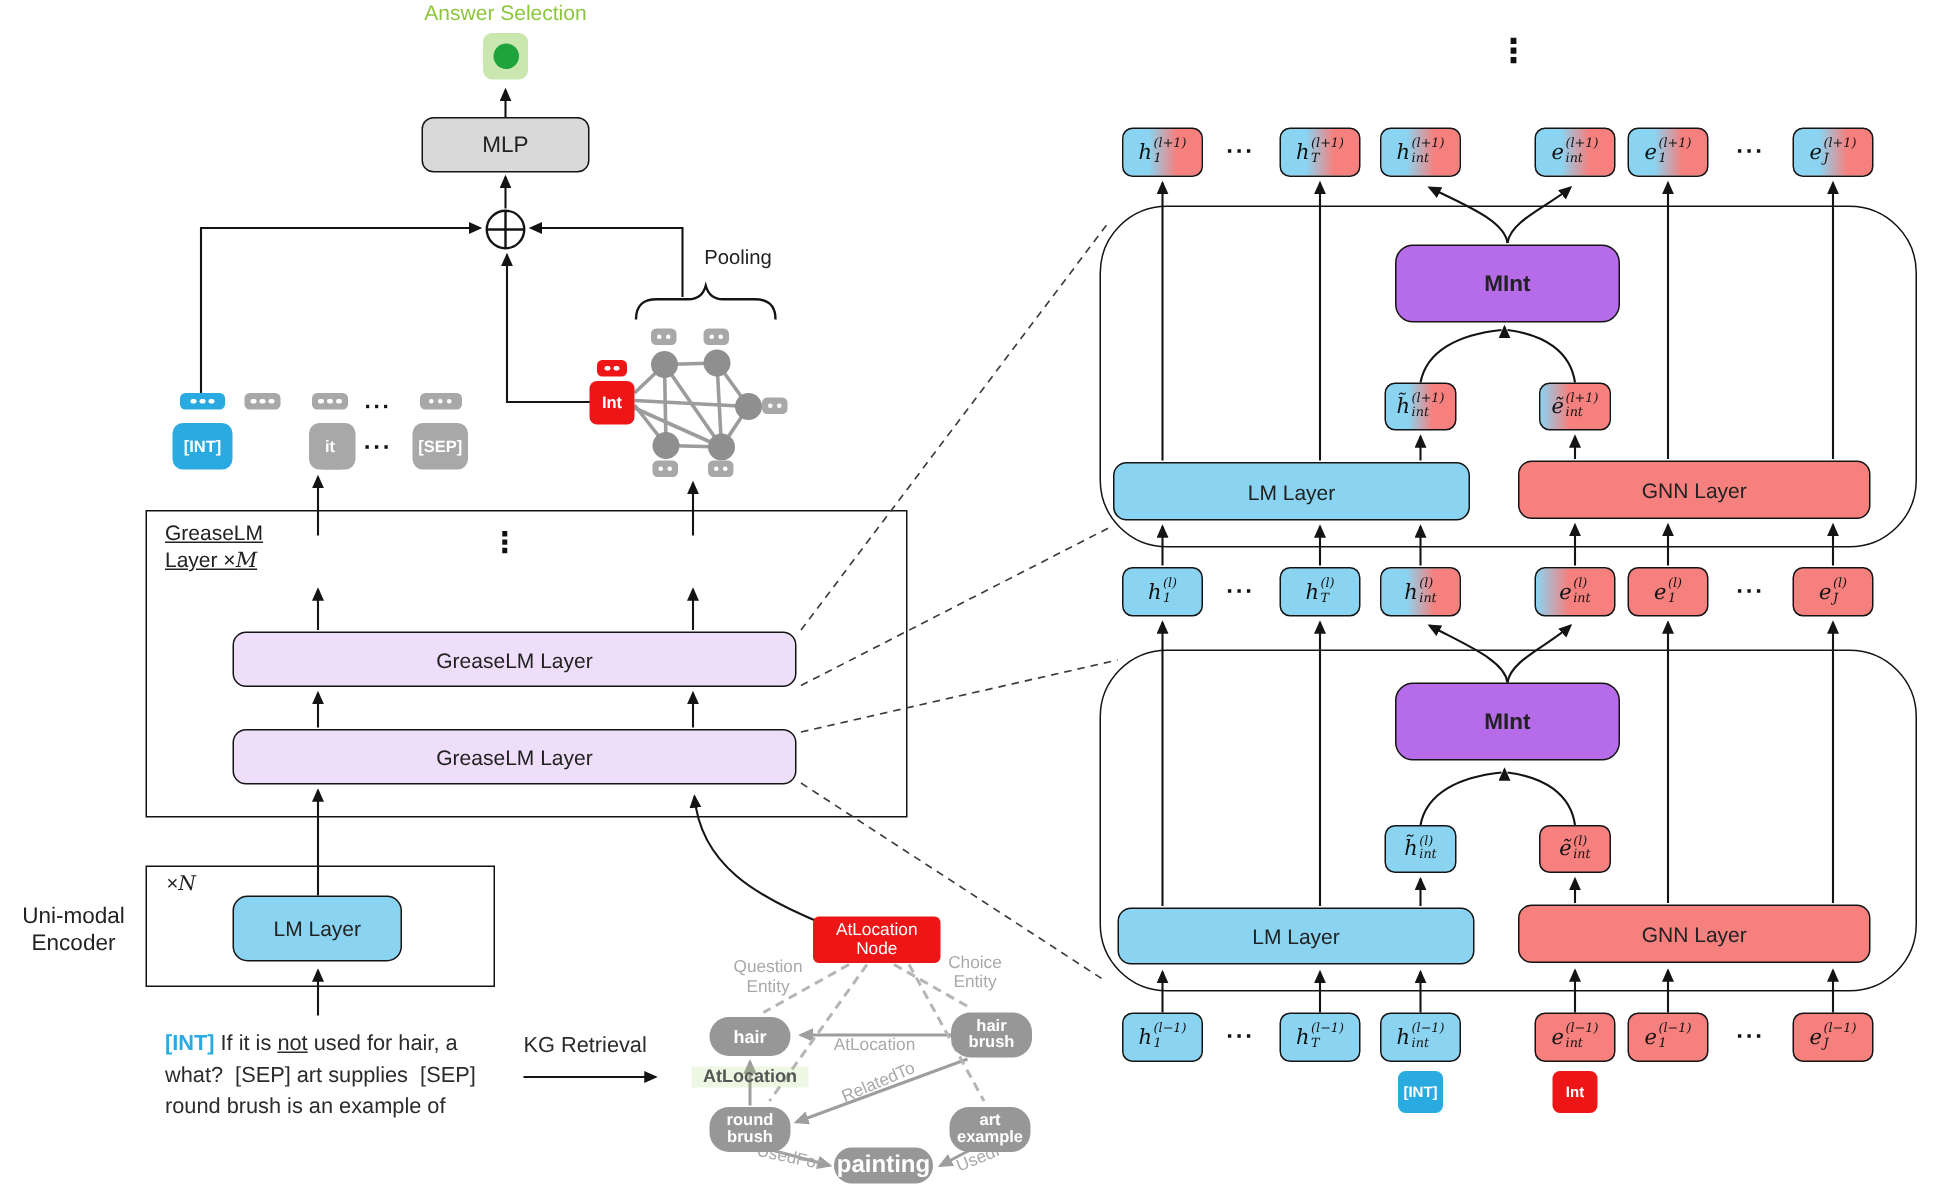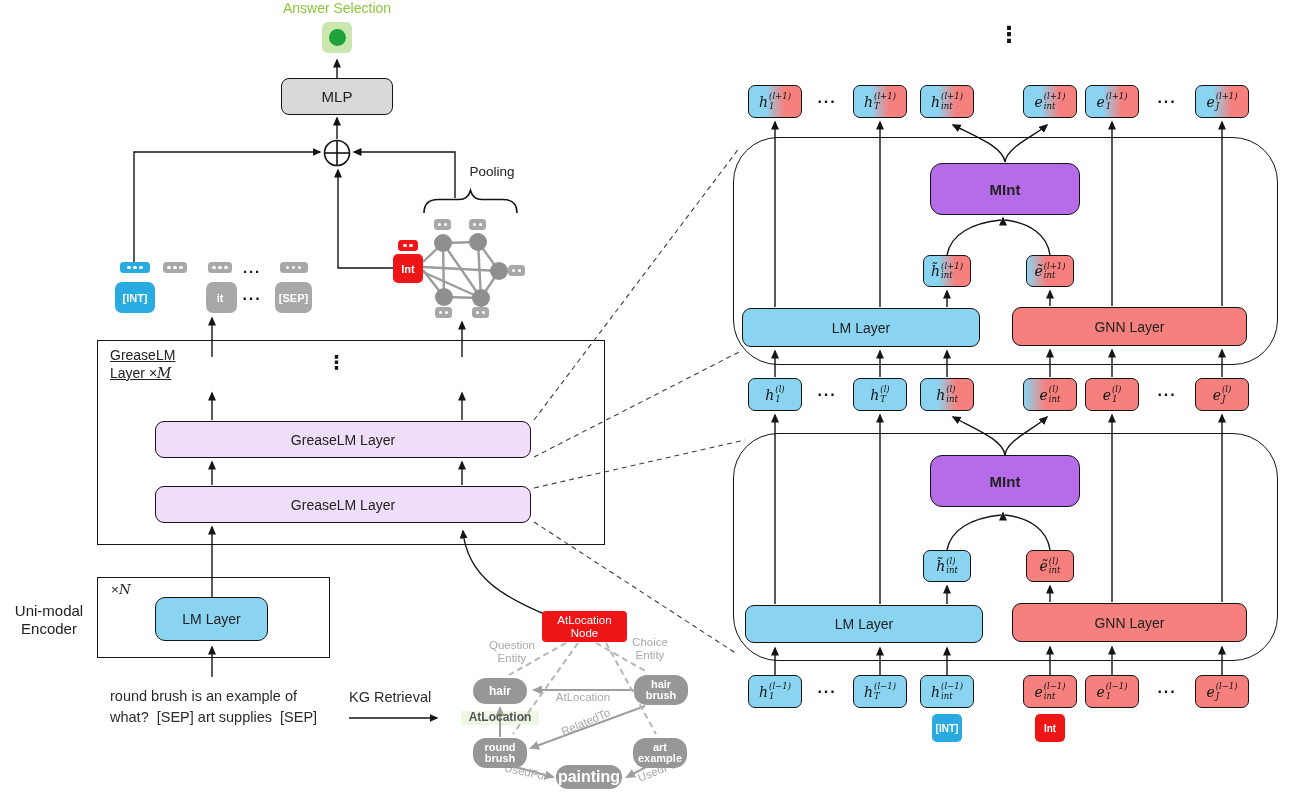--- a/index.html
+++ b/index.html
@@ -211,22 +211,23 @@
   <div class="abs z3" style="left:111px;top:581px;font-size:13.5px;"><span>×</span><span class="mathvar">N</span></div>
   <div class="box z3 s-blue" style="left:155px;top:597px;width:113px;height:44px;border-radius:10px;font-size:14px;">
       <span>LM Layer</span>
     </div>
   <div class="lbl z3" style="left:3px;top:600px;width:92px;height:40px;font-size:15px;">
     <div>Uni-modal</div>
       <div>Encoder</div>
   </div>
 
   <div class="abs z3" style="left:110px;top:686px;width:240px;font-size:14.5px;line-height:21px;color:#2b2b2b;">
+    <div><span style="color:#29abe2;font-weight:bold;">[INT]</span><span> If it is </span><span style="text-decoration:underline;">not</span><span> used for hair, a</span></div>
+    <div>what? &nbsp;[SEP] art supplies &nbsp;[SEP]</div>
     <div>round brush is an example of</div>
-    <div>what? &nbsp;[SEP] art supplies &nbsp;[SEP]</div>
   </div>
 
   <div class="abs z3" style="left:349px;top:689px;font-size:14.5px;color:#2b2b2b;"><span>KG Retrieval</span></div>
 
   <div class="box z3 s-brightred" style="left:542px;top:611px;width:85px;height:31px;border:none;border-radius:4px;color:#fff;font-size:11.5px;line-height:1.1;flex-direction:column;">
     <div>AtLocation</div>
       <div>Node</div>
   </div>
   <div class="kglabel" style="left:486px;top:639px;width:52px;">
     <div>Question</div>

